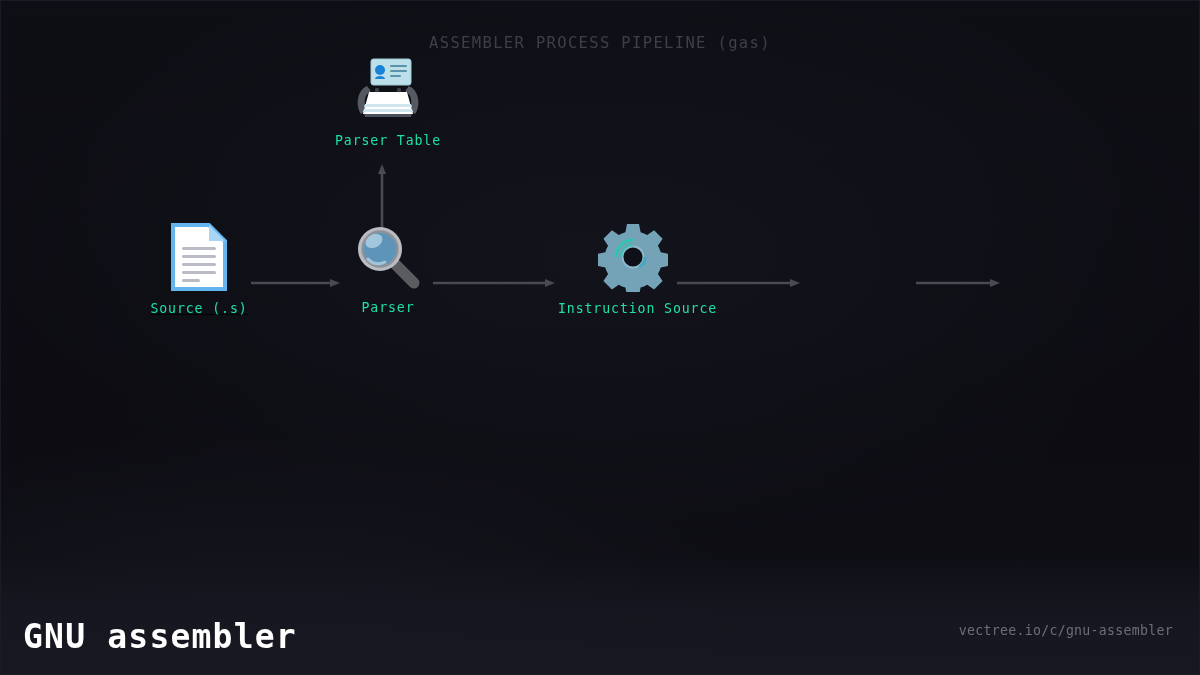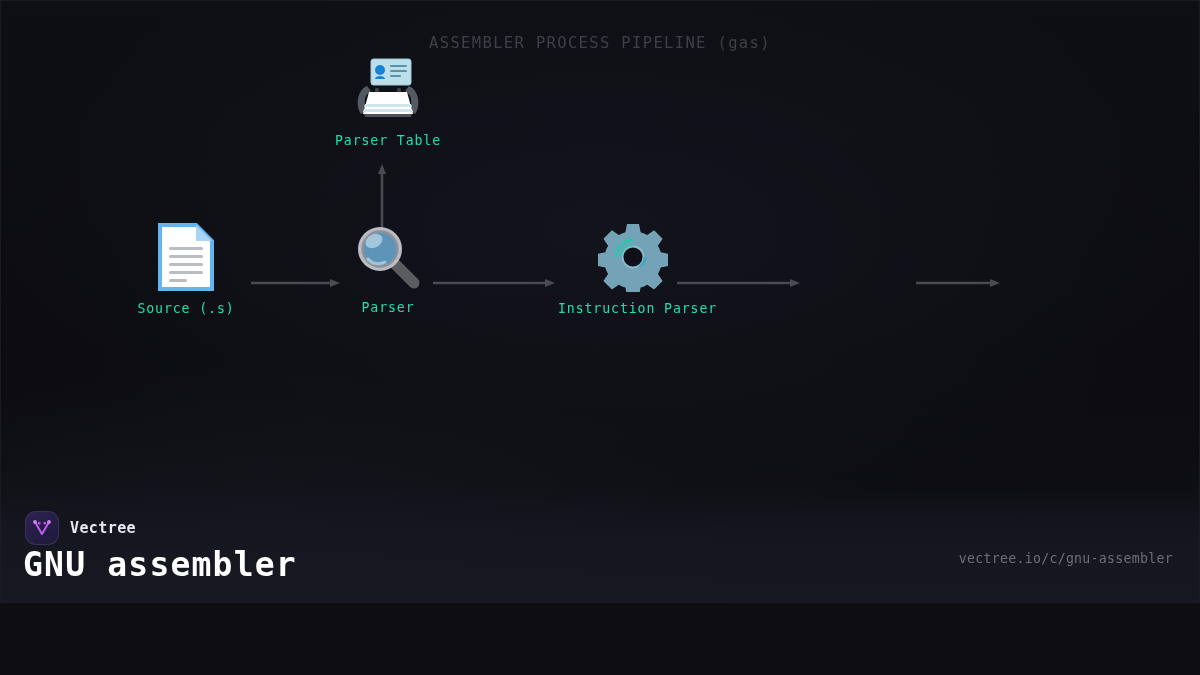--- a/index.html
+++ b/index.html
@@ -4,21 +4,21 @@
 <style>
   * { margin:0; padding:0; box-sizing:border-box; }
   html, body {
     width:1200px; height:675px;
     background:#0d0d13;
     font-family:"DejaVu Sans Mono", monospace;
     overflow:hidden;
   }
   #canvas {
     position:relative;
-    width:1200px; height:603px;
+    width:1200px; height:675px;
     background:
       radial-gradient(900px 420px at 50% 38%, #13131c 0%, rgba(14,14,20,0) 70%),
       radial-gradient(700px 300px at 22% 96%, #16161f 0%, rgba(13,13,19,0) 72%),
       linear-gradient(180deg, #0e0e15 0%, #0c0c12 58%, #0f0f16 100%);
     border:1px solid #1b1b24;
   }
 
   
   .diagram-title {
     position:absolute; left:0; right:0; top:33px;
@@ -36,21 +36,21 @@
     display:flex; align-items:center; justify-content:center;
     position:relative;
   }
   .node .caption {
     margin-top:8px;
     font-family:"DejaVu Sans Mono", monospace;
     font-size:13.2px; letter-spacing:0.9px;
     color:#1fe0a8; white-space:pre;
   }
 
-  #node-source   { left:110px; top:220px; }
+  #node-source   { left:123px; top:220px;text-decoration:underline; }
   #node-parser   { left:312px; top:219px; }
   #node-encoder  { left:557px; top:220px; }
   #node-object   { left:776px; top:220px; }
   #node-symbol   { left:312px; top:52px; }
   #node-symbol .caption { color:#1fe0a8; }
 
   
   #wires { position:absolute; inset:0; width:1200px; height:675px; }
 
   
@@ -179,36 +179,24 @@
     <div class="glyph">
       <svg width="70" height="70" viewBox="0 0 70 70" xmlns="http://www.w3.org/2000/svg">
         <path fill="#74a3b8" d="M29 2 h12 l1.6 8.2 a25 25 0 0 1 6.6 2.8 l6.9 -4.7 l8.5 8.5 l-4.7 6.9 a25 25 0 0 1 2.8 6.6 l8.2 1.6 v12 l-8.2 1.6 a25 25 0 0 1 -2.8 6.6 l4.7 6.9 l-8.5 8.5 l-6.9 -4.7 a25 25 0 0 1 -6.6 2.8 l-1.6 8.2 h-12 l-1.6 -8.2 a25 25 0 0 1 -6.6 -2.8 l-6.9 4.7 l-8.5 -8.5 l4.7 -6.9 a25 25 0 0 1 -2.8 -6.6 l-8.2 -1.6 v-12 l8.2 -1.6 a25 25 0 0 1 2.8 -6.6 l-4.7 -6.9 l8.5 -8.5 l6.9 4.7 a25 25 0 0 1 6.6 -2.8 Z"></path>
         <circle cx="35" cy="35" r="10.5" fill="#0f1017"></circle>
         <circle cx="35" cy="35" r="10.5" fill="none" stroke="#8cb9cc" stroke-width="2"></circle>
         <path d="M35 18 A17 17 0 0 0 18 35" stroke="#25c9ad" stroke-width="3" fill="none" opacity="0.85"></path>
         <path d="M35 23 A12 12 0 0 0 23 35" stroke="#25c9ad" stroke-width="2.4" fill="none" opacity="0.6"></path>
         <path d="M47 35 A12 12 0 0 1 41 45" stroke="#2fa8c4" stroke-width="3" fill="none" opacity="0.7"></path>
       </svg>
     </div>
-    <div class="caption">Instruction Parser</div>
+    <div class="caption">Instruction Source</div>
   </div>
 
 
   <div class="footer-band"></div>
 
-  <div class="brand-row">
-    <div class="brand-logo">
-      <svg width="22" height="22" viewBox="0 0 22 22" xmlns="http://www.w3.org/2000/svg">
-        <path d="M4 5 L11 17 L18 5" stroke="#c05cf0" stroke-width="2" fill="none" stroke-linecap="round" stroke-linejoin="round"></path>
-        <circle cx="4" cy="5" r="1.9" fill="#d57ff5"></circle>
-        <circle cx="18" cy="5" r="1.9" fill="#d57ff5"></circle>
-        <circle cx="8.2" cy="6.2" r="1.4" fill="#b44ae8"></circle>
-        <circle cx="13.8" cy="6.2" r="1.4" fill="#b44ae8"></circle>
-      </svg>
-    </div>
-    <div class="brand-name">Vectree</div>
-  </div>
 
   <div class="headline">GNU assembler</div>
 
   <div class="url">vectree.io/c/gnu-assembler</div>
 
 </div>
 
 </body></html>

